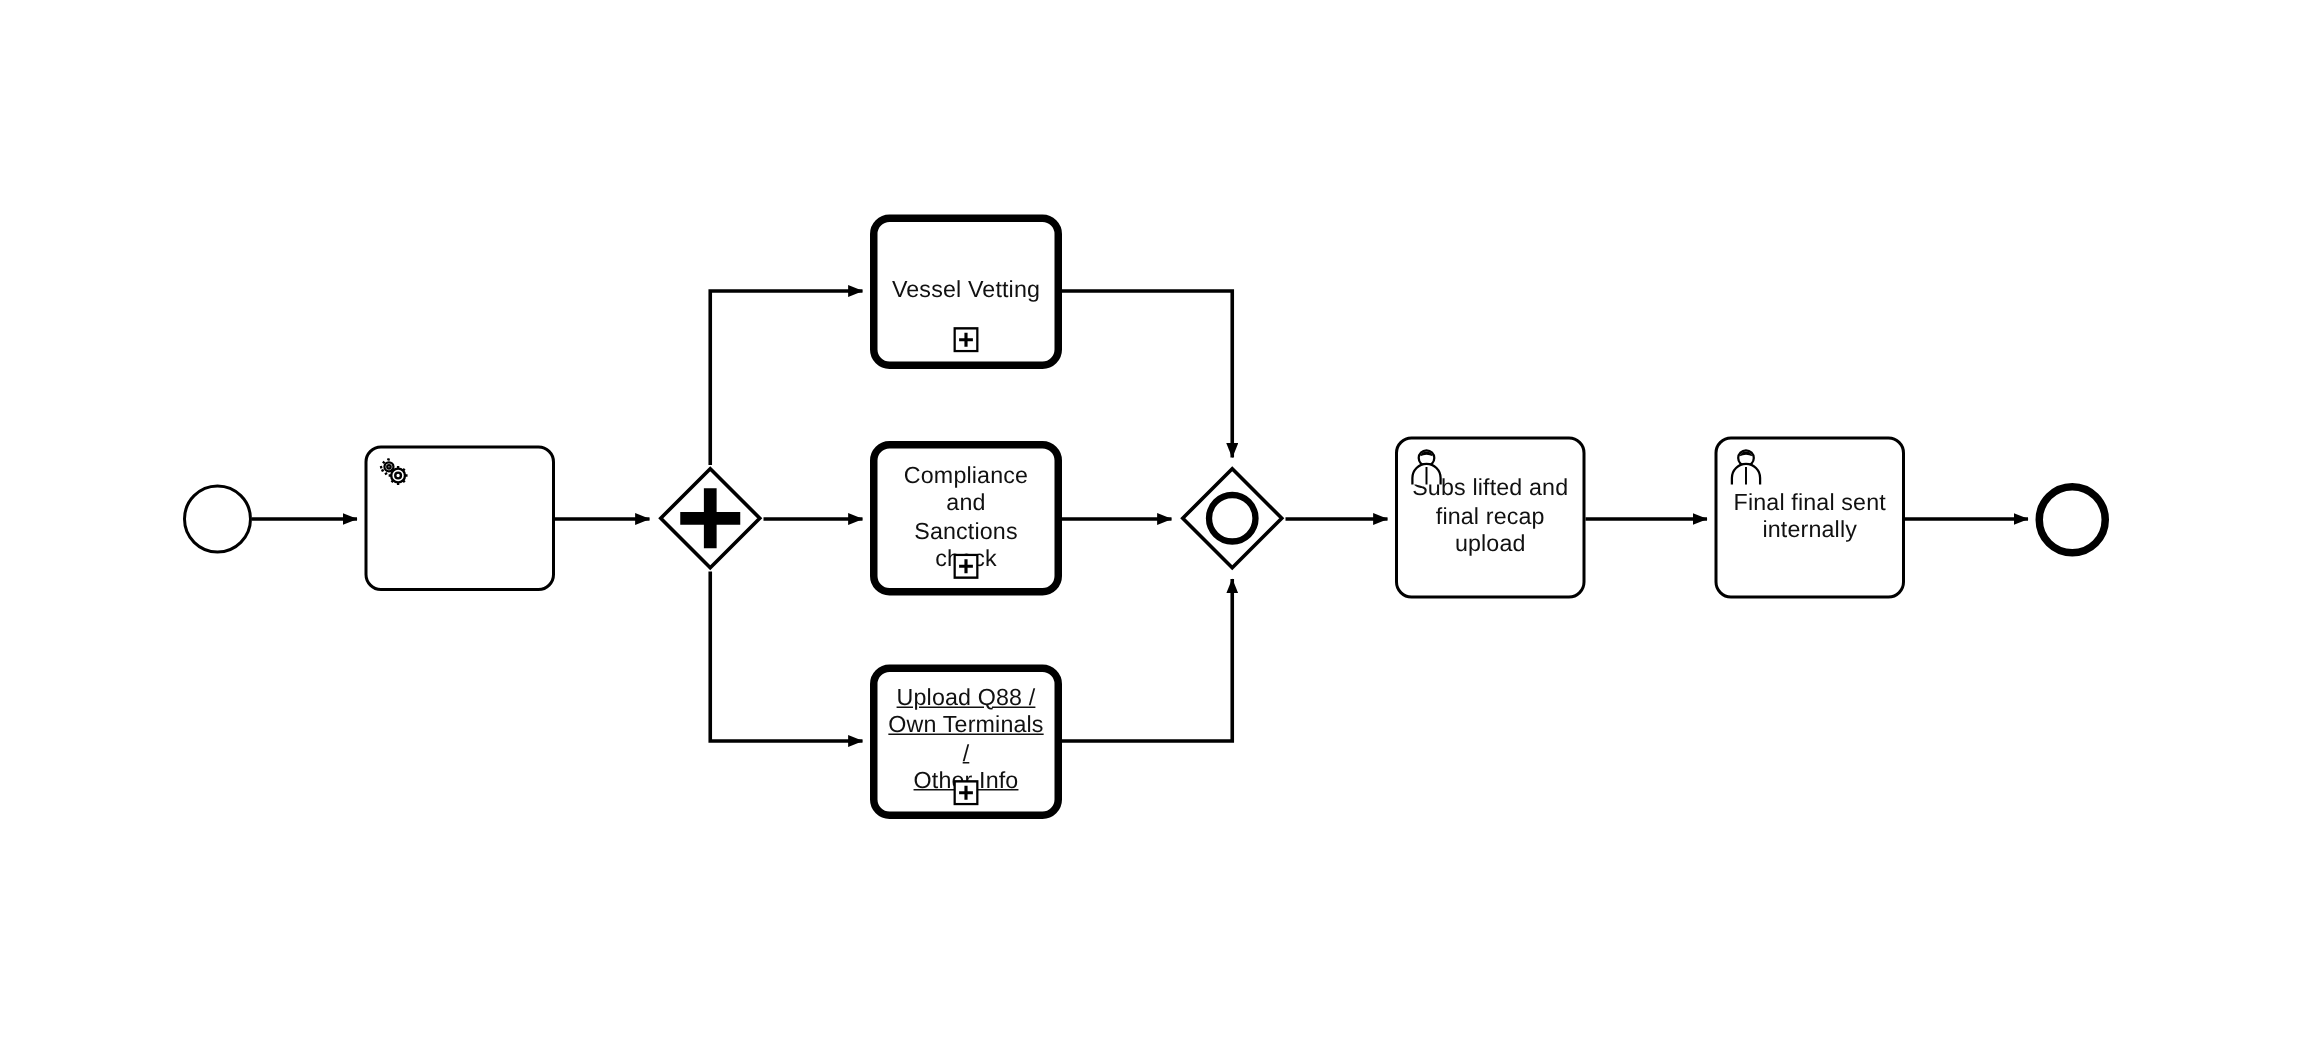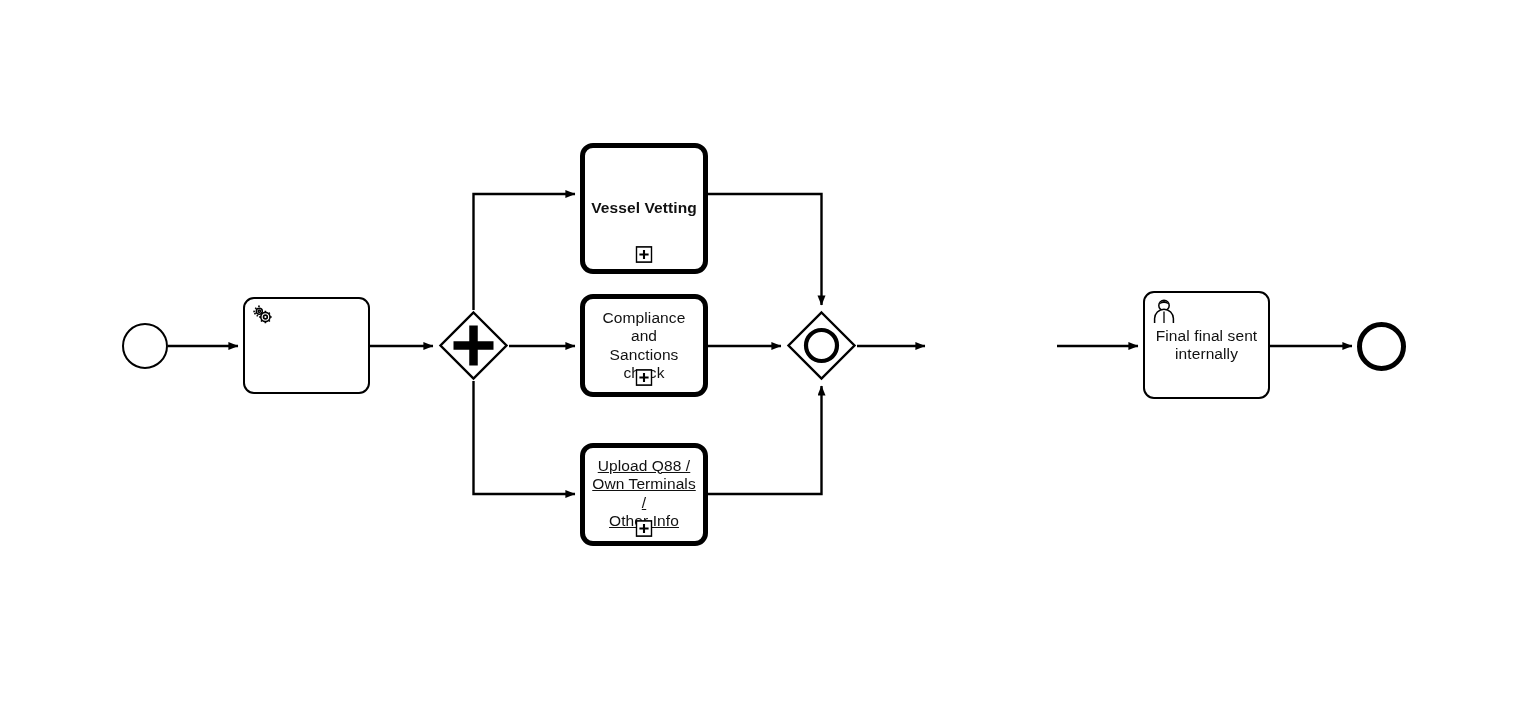--- a/index.html
+++ b/index.html
@@ -147,21 +147,21 @@
     </span>
   </div>
 
   <div class="gateway" style="left:438px; top:310px; width:71px; height:71px;">
     <svg viewBox="0 0 71 71" width="71" height="71">
       <polygon points="35.5,2.5 68.5,35.5 35.5,68.5 2.5,35.5" fill="#ffffff" stroke="#000000" stroke-width="2.4"></polygon>
       <path d="M35.5,15.5 V55.5 M15.5,35.5 H55.5" stroke="#000000" stroke-width="8.5" fill="none"></path>
     </svg>
   </div>
 
-  <div class="node task call-activity" style="left:580px; top:143px; width:128px; height:131px;font-weight:bold;">
+  <div class="node task call-activity" style="left:580px; top:143px; width:128px; height:103px;">
     <span class="task-label">Vessel Vetting</span>
     <span class="subprocess-marker">
       <svg viewBox="0 0 17 17" width="17" height="17">
         <rect x="0.9" y="0.9" width="15.2" height="15.2" fill="#ffffff" stroke="#000000" stroke-width="1.6"></rect>
         <path d="M8.5,3.9 V13.1 M3.9,8.5 H13.1" stroke="#000000" stroke-width="2.1"></path>
       </svg>
     </span>
   </div>
 
   <div class="node task call-activity" style="left:580px; top:294px; width:128px; height:103px;">
@@ -187,20 +187,33 @@
     </span>
   </div>
 
   <div class="gateway" style="left:786px; top:310px; width:71px; height:71px;">
     <svg viewBox="0 0 71 71" width="71" height="71">
       <polygon points="35.5,2.5 68.5,35.5 35.5,68.5 2.5,35.5" fill="#ffffff" stroke="#000000" stroke-width="2.4"></polygon>
       <circle cx="35.5" cy="35.5" r="15.5" fill="none" stroke="#000000" stroke-width="4.2"></circle>
     </svg>
   </div>
 
+  <div class="node task" style="left:930px; top:291px; width:127px; height:108px;">
+    <span class="task-icon" style="left:7px; top:5px; width:24px; height:26px;">
+      <svg viewBox="0 0 24 26" width="24" height="26">
+        <circle cx="12" cy="7.4" r="5.2" fill="#ffffff" stroke="#000000" stroke-width="1.5"></circle>
+        <path d="M12 3.0 a4.4 4.4 0 0 1 4.2 3.2 a9 9 0 0 0 -8.4 0 A4.4 4.4 0 0 1 12 3.0 z" fill="#000000"></path>
+        <path d="M2.6 25.0 v-4.4 a9.4 9.4 0 0 1 18.8 0 v4.4" fill="#ffffff" stroke="#000000" stroke-width="1.5"></path>
+        <path d="M12 13.4 v11.6" stroke="#000000" stroke-width="1.3" fill="none"></path>
+      </svg>
+    </span>
+    <span class="task-label">Subs lifted and
+final recap
+upload</span>
+  </div>
 
   <div class="node task" style="left:1143px; top:291px; width:127px; height:108px;">
     <span class="task-icon" style="left:7px; top:5px; width:24px; height:26px;">
       <svg viewBox="0 0 24 26" width="24" height="26">
         <circle cx="12" cy="7.4" r="5.2" fill="#ffffff" stroke="#000000" stroke-width="1.5"></circle>
         <path d="M12 3.0 a4.4 4.4 0 0 1 4.2 3.2 a9 9 0 0 0 -8.4 0 A4.4 4.4 0 0 1 12 3.0 z" fill="#000000"></path>
         <path d="M2.6 25.0 v-4.4 a9.4 9.4 0 0 1 18.8 0 v4.4" fill="#ffffff" stroke="#000000" stroke-width="1.5"></path>
         <path d="M12 13.4 v11.6" stroke="#000000" stroke-width="1.3" fill="none"></path>
       </svg>
     </span>

